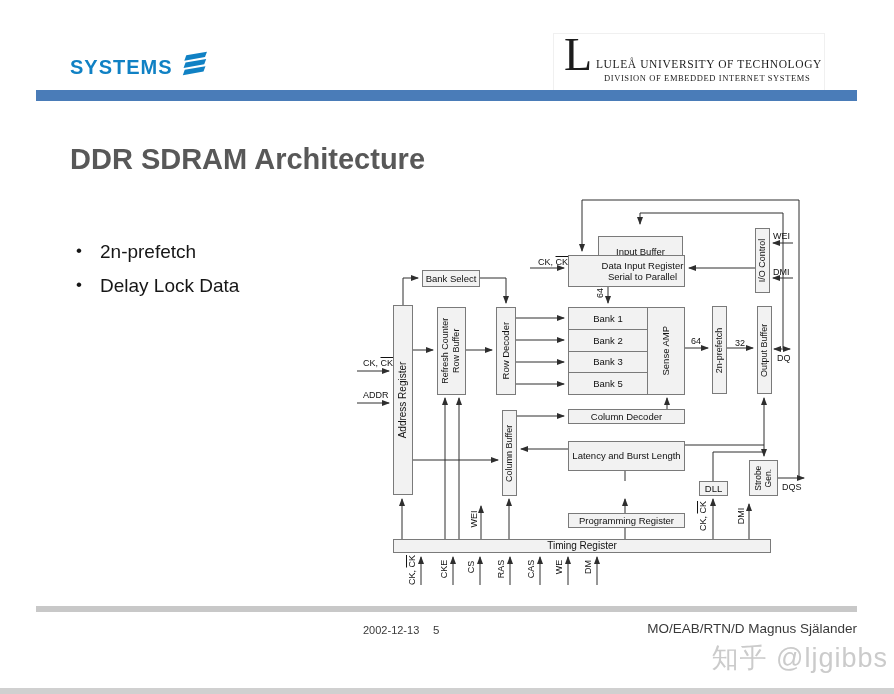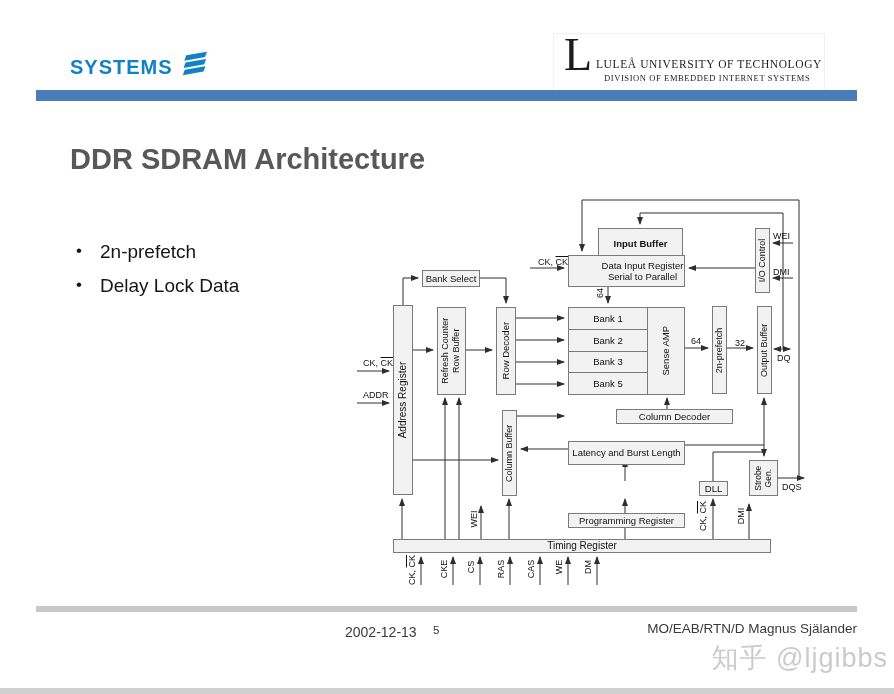--- a/index.html
+++ b/index.html
@@ -39,21 +39,21 @@
   .ovl { text-decoration:overline; }
   .banks-wrap { position:absolute; left:568px; top:307px; width:80px; height:88px;
                 box-sizing:border-box; border:1px solid #7a7a7a; background:#f2f2f2;
                 display:flex; flex-direction:column; }
   .bank-cell { flex:1; display:flex; align-items:center; justify-content:center;
                font-size:9.5px; color:#111; border-top:1px solid #7a7a7a; }
   .bank-cell:first-child { border-top:none; }
 
   
   .footer-bar { position:absolute; left:36px; top:606px; width:821px; height:6px; background:#c8c8c8; }
-  .f-date { position:absolute; left:345px; top:624px; font-size:14px; color:#3a3a3a; }
+  .f-date { position:absolute; left:363px; top:624px; font-size:11px; color:#3a3a3a; }
   .f-page { position:absolute; left:433px; top:624px; font-size:11.5px; color:#3a3a3a; }
   .f-author { position:absolute; right:37px; top:621px; font-size:13.5px; color:#3a3a3a; }
   .watermark { position:absolute; right:6px; top:640px; font-size:27px; color:#cbcbcb; letter-spacing:1px; }
   .bottom-strip { position:absolute; left:0; top:688px; width:894px; height:6px; background:#d0d0d0; }
 </style>
 </head>
 <body>
 
 <div class="page">
 
@@ -137,21 +137,21 @@
       <path marker-end="url(#ah)" d="M510,585 V557"></path>
       <path marker-end="url(#ah)" d="M540,585 V557"></path>
       <path marker-end="url(#ah)" d="M568,585 V557"></path>
       <path marker-end="url(#ah)" d="M597,585 V557"></path>
       <path marker-end="url(#ah)" d="M530,268 H564"></path>
       <path marker-end="url(#ah)" d="M357,371 H389"></path>
       <path marker-end="url(#ah)" d="M357,403 H389"></path>
     </g>
   </svg>
 
-  <div class="box" style="left:598px;top:228px;width:85px;height:31px;font-weight:bold;">
+  <div class="box" style="left:598px;top:236px;width:85px;height:31px;">
     <span>Input Buffer</span>
   </div>
 
   <div class="box" style="left:568px;top:255px;width:117px;height:32px;padding-left:32px;">
     <span><span>Data Input Register</span><br>
     <span>Serial to Parallel</span></span>
   </div>
 
   <div class="box" style="left:755px;top:228px;width:15px;height:65px;font-size:9px;">
     <span class="rot">I/O Control</span>
@@ -190,25 +190,25 @@
   </div>
 
   <div class="box" style="left:757px;top:306px;width:15px;height:88px;font-size:9px;">
     <span class="rot">Output Buffer</span>
   </div>
 
   <div class="box" style="left:502px;top:410px;width:15px;height:86px;font-size:9px;">
     <span class="rot">Column Buffer</span>
   </div>
 
-  <div class="box" style="left:568px;top:409px;width:117px;height:15px;margin-left:48px;">
+  <div class="box" style="left:568px;top:409px;width:117px;height:15px;">
     <span>Column Decoder</span>
   </div>
 
-  <div class="box" style="left:568px;top:441px;width:117px;height:24px;">
+  <div class="box" style="left:568px;top:441px;width:117px;height:30px;">
     <span>Latency and Burst Length</span>
   </div>
 
   <div class="box" style="left:568px;top:481px;width:117px;height:15px;margin-top:32px;">
     <span>Programming Register</span>
   </div>
 
   <div class="box" style="left:699px;top:481px;width:29px;height:15px;">
     <span>DLL</span>
   </div>

